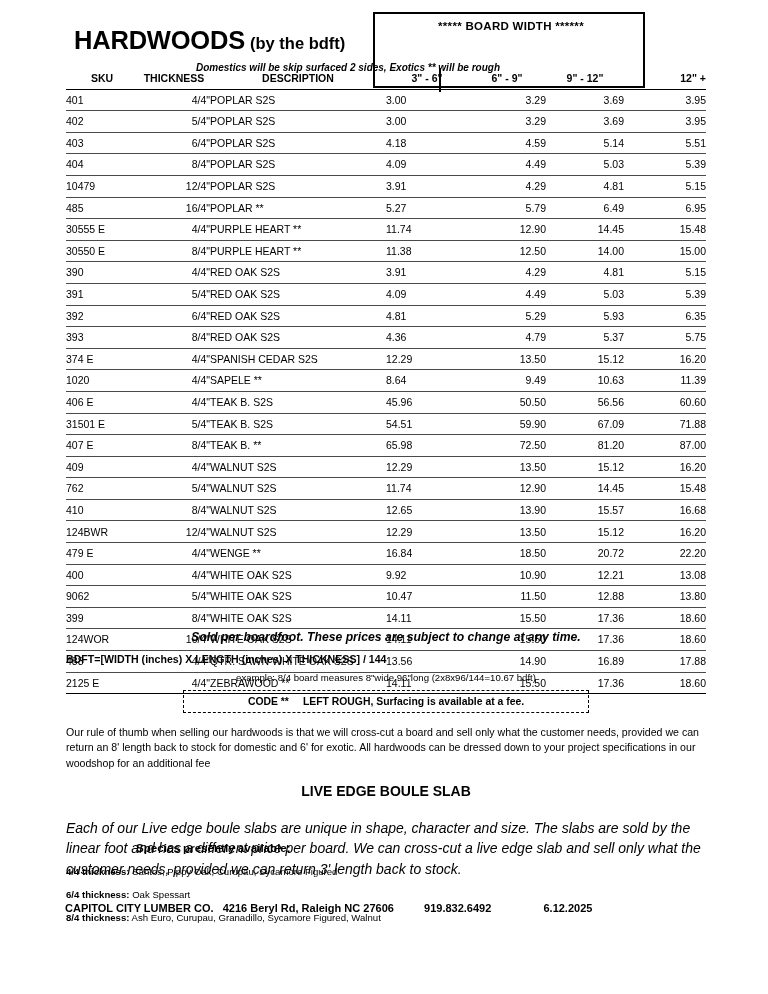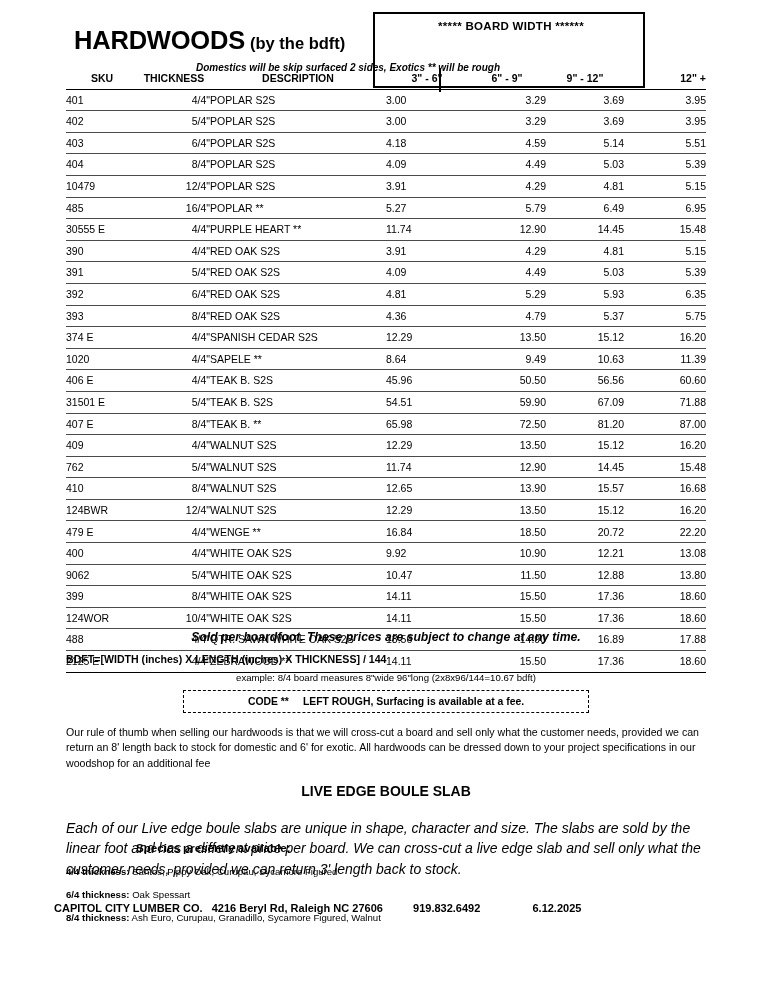--- a/index.html
+++ b/index.html
@@ -204,21 +204,21 @@
     margin-top: 23px;
   }
   .species-row {
     font-size: 9.6px;
     margin-top: 12px;
   }
   .species-row .lbl { font-weight: bold; }
 
   .footer {
     position: absolute;
-    left: 54px;
+    left: 65px;
     top: 902px;
     width: 640px;
     font-size: 11px;
     font-weight: bold;
     white-space: nowrap;
   }
   .footer .sp1 { display: inline-block; width: 24px; }
   .footer .sp2 { display: inline-block; width: 46px; }
 </style>
 </head>
@@ -308,20 +308,29 @@
           <tr>
             <td class="c-sku">30555 E</td>
             <td class="c-thick">4/4"</td>
             <td class="c-desc">PURPLE HEART **</td>
             <td class="c-p1">11.74</td>
             <td class="c-p2">12.90</td>
             <td class="c-p3">14.45</td>
             <td class="c-p4">15.48</td>
           </tr>
           <tr>
+            <td class="c-sku">30550 E</td>
+            <td class="c-thick">8/4"</td>
+            <td class="c-desc">PURPLE HEART **</td>
+            <td class="c-p1">11.38</td>
+            <td class="c-p2">12.50</td>
+            <td class="c-p3">14.00</td>
+            <td class="c-p4">15.00</td>
+          </tr>
+          <tr>
             <td class="c-sku">390</td>
             <td class="c-thick">4/4"</td>
             <td class="c-desc">RED OAK S2S</td>
             <td class="c-p1">3.91</td>
             <td class="c-p2">4.29</td>
             <td class="c-p3">4.81</td>
             <td class="c-p4">5.15</td>
           </tr>
           <tr>
             <td class="c-sku">391</td>

